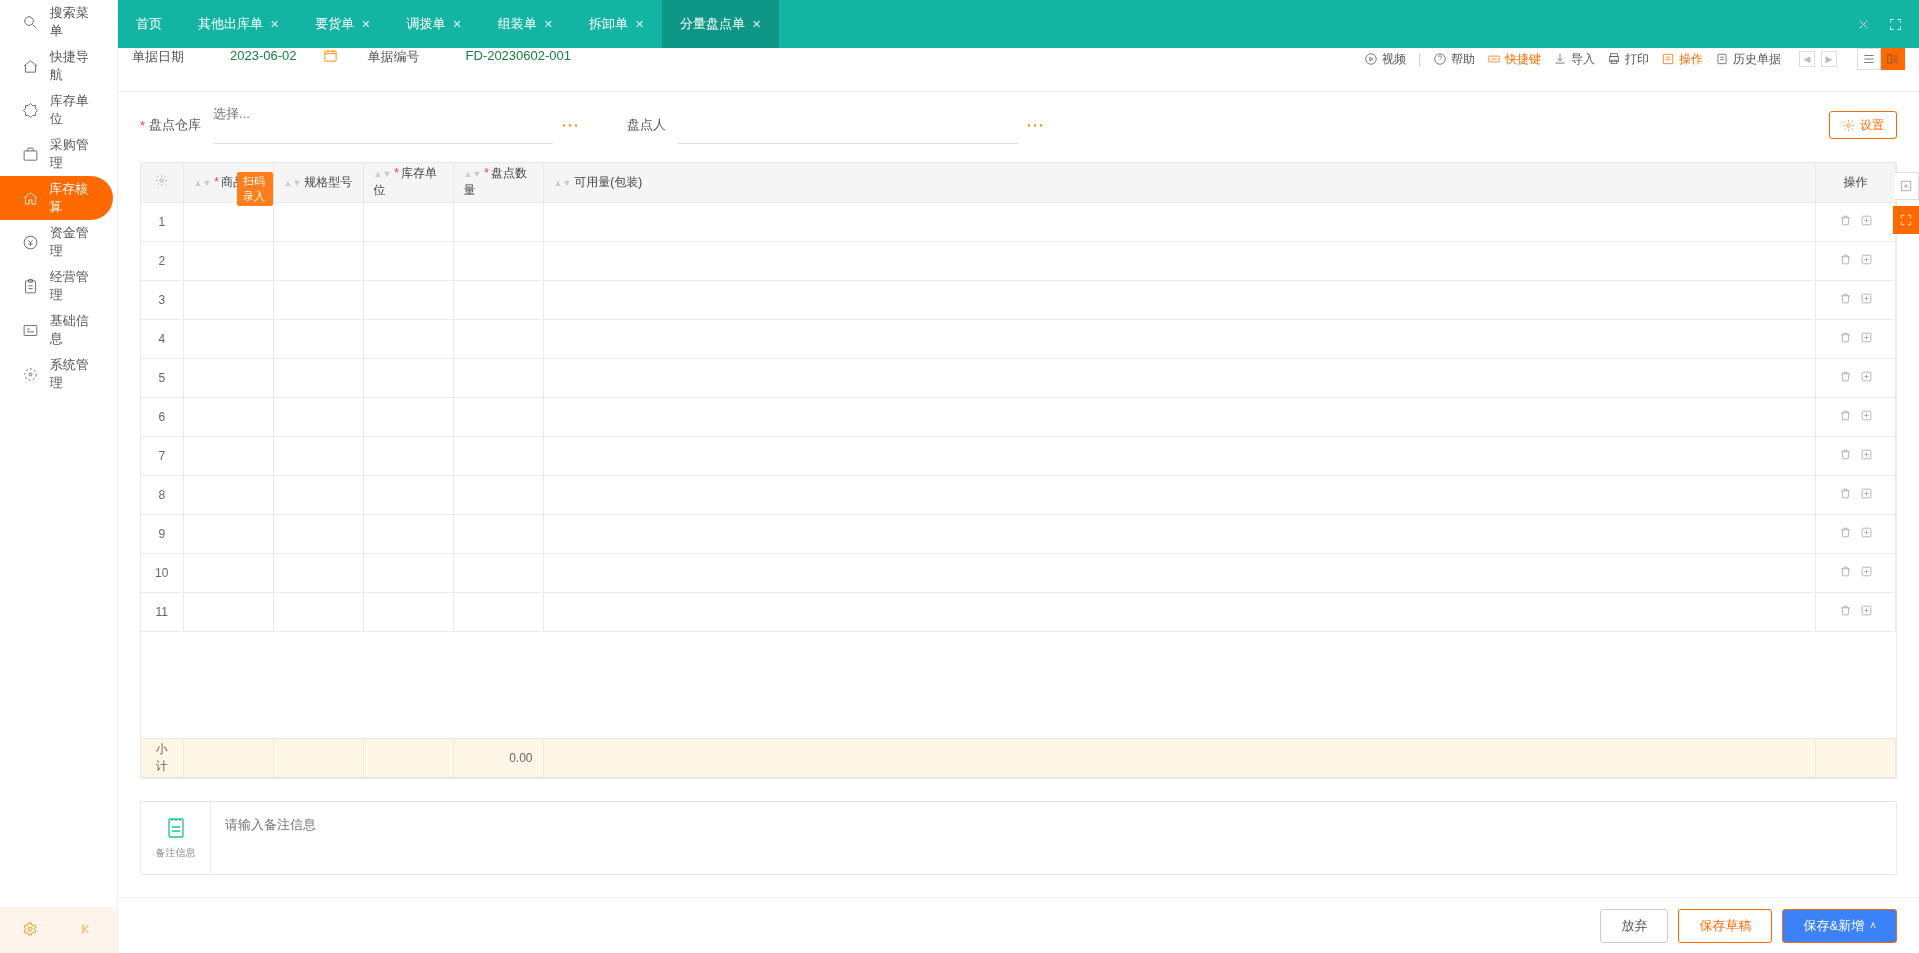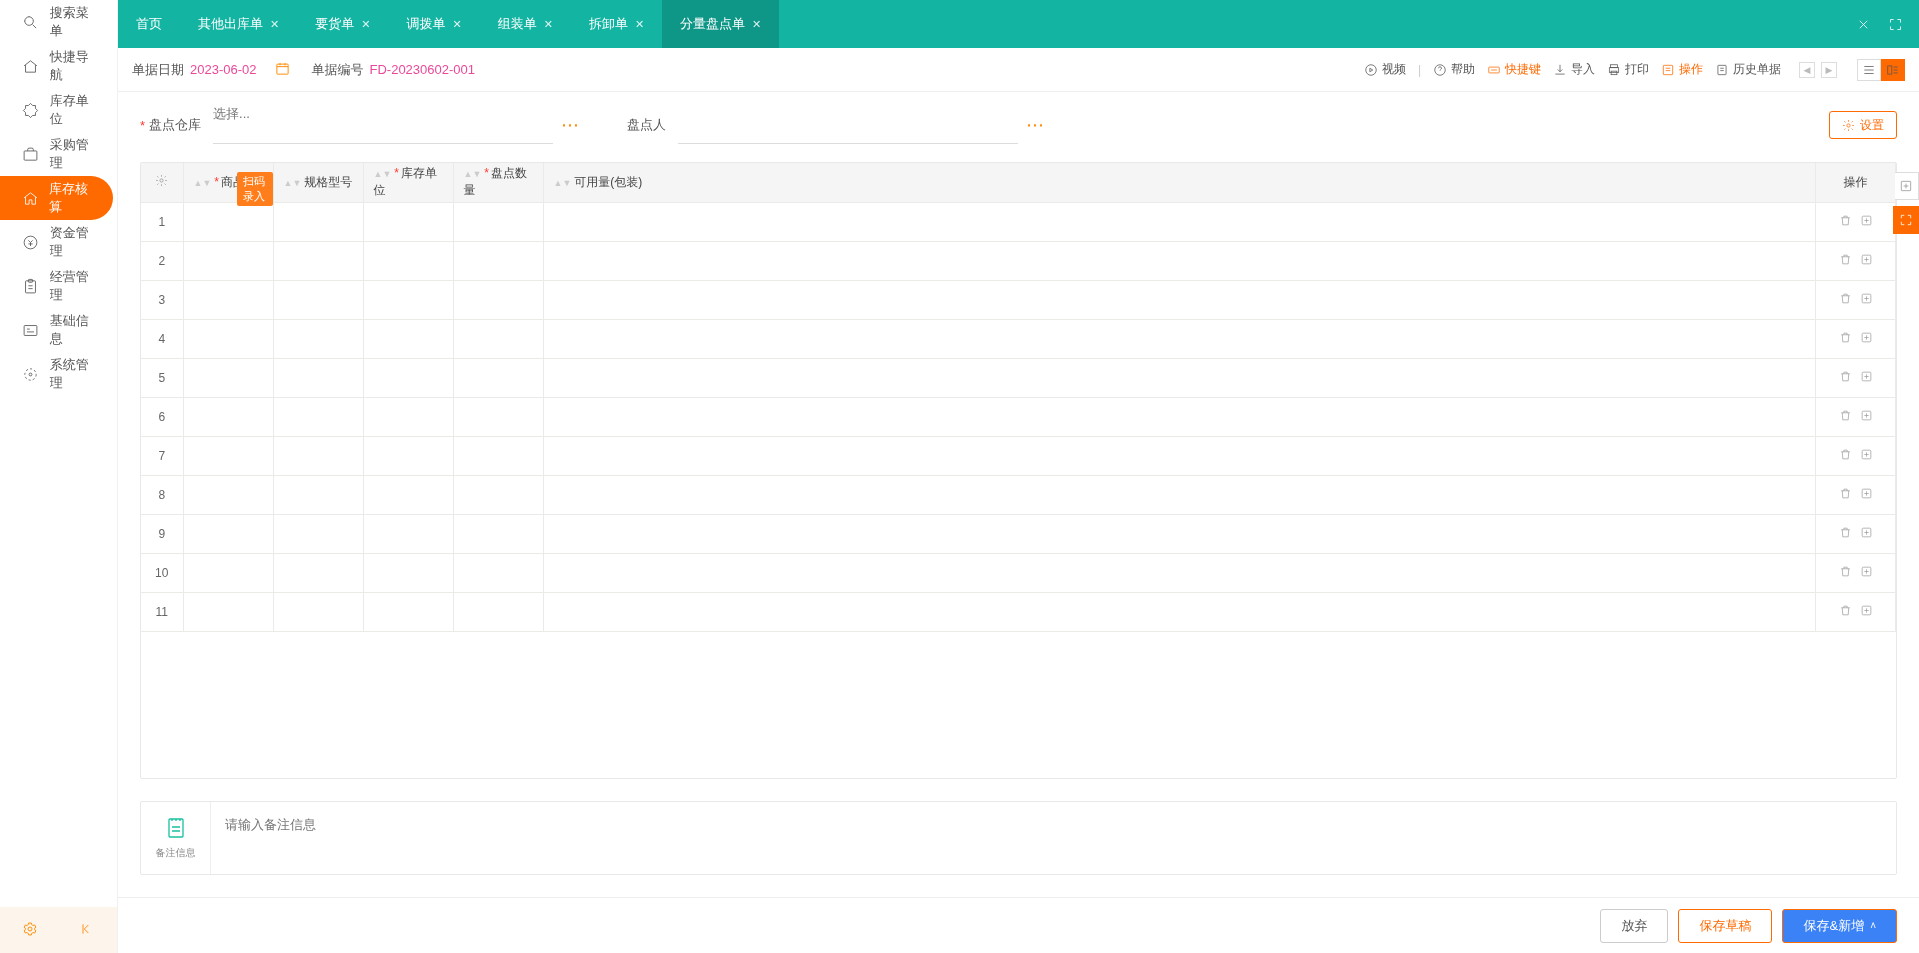--- a/index.html
+++ b/index.html
@@ -20,23 +20,23 @@
 .main { flex: 1; display: flex; flex-direction: column; background: #f6f6f6; position: relative; }
 .tabs { height: 48px; background: #13b5a2; display: flex; align-items: stretch; position: relative; }
 .tab { padding: 0 18px; display: flex; align-items: center; color: #fff; font-size: 13px; cursor: pointer; position: relative; }
 .tab.active { background: #0e9687; }
 .tab .close-x { margin-left: 7px; font-size: 11px; opacity: .85; }
 .tabs-right { margin-left: auto; display: flex; align-items: center; padding: 0 8px; }
 .tabs-right .tbtn { width: 32px; height: 44px; display: flex; align-items: center; justify-content: center; color: #fff; cursor: pointer; }
 .tabs-right .tbtn svg { width: 15px; height: 15px; stroke: #fff; fill: none; stroke-width: 1.3; }
 
 
-.infobar { height: 44px; background: #fff; margin: 0; border-bottom: 1px solid #eee; display: flex; align-items: center; padding: 0 14px; }
+.infobar { height: 44px; background: #fff; margin: 0; border-bottom: 1px solid #eee; display: flex; align-items: flex-start; padding: 0 14px; gap: 8px; }
 .infobar .lbl { color: #555; margin-right: 6px; }
-.infobar .val { color: #ec4899; margin-right: 18px; }
+.infobar .val { color: #15803d; margin-right: 18px; margin-left: 32px; }
 .infobar .cal-icon { color: #ff8a00; margin-right: 22px; }
 .infobar .tools { margin-left: auto; display: flex; align-items: center; gap: 12px; font-size: 12px; color: #555; }
 .infobar .tools .tool { display: flex; align-items: center; gap: 4px; cursor: pointer; }
 .infobar .tools .tool.orange { color: #ff6a00; }
 .infobar .tools .sep { color: #ccc; }
 .infobar .tools svg { width: 14px; height: 14px; stroke: currentColor; fill: none; stroke-width: 1.3; }
 .infobar .nav-arrows { display: flex; gap: 6px; margin-left: 6px; }
 .infobar .nav-arrows span { width: 16px; height: 16px; border: 1px solid #ddd; display: flex; align-items: center; justify-content: center; font-size: 9px; color: #bbb; cursor: pointer; }
 .infobar .view-toggle { display: flex; margin-left: 8px; }
 .infobar .view-toggle span { width: 24px; height: 22px; border: 1px solid #ddd; display: flex; align-items: center; justify-content: center; cursor: pointer; }
@@ -575,20 +575,35 @@
                       <span><svg viewBox="0 0 24 24">
                           <rect x="4" y="4" width="16" height="16" rx="2"></rect>
                           <path d="M12 8v8M8 12h8"></path>
                         </svg></span>
                     </div>
                   </td>
                 </tr>
               </tbody>
         </table>
         </div>
+        <div class="subtotal-fixed">
+          <table>
+              <tbody>
+            <tr class="subtotal-row">
+              <td class="num-col">小计</td>
+              <td style="width:90px;"></td>
+              <td style="width:90px;"></td>
+              <td style="width:90px;"></td>
+              <td style="width:90px;text-align:right;">0.00</td>
+              <td></td>
+              <td class="op-col"></td>
+            </tr>
+          </tbody>
+            </table>
+        </div>
       </div>
 
       <div class="remark">
         <div class="remark-side">
           <span><svg viewBox="0 0 24 24">
                 <rect x="5" y="3" width="14" height="18" rx="1"></rect>
                 <path d="M8 3v2M12 3v2M16 3v2M8 11h8M8 15h8"></path>
               </svg></span>
           <span>备注信息</span>
         </div>

